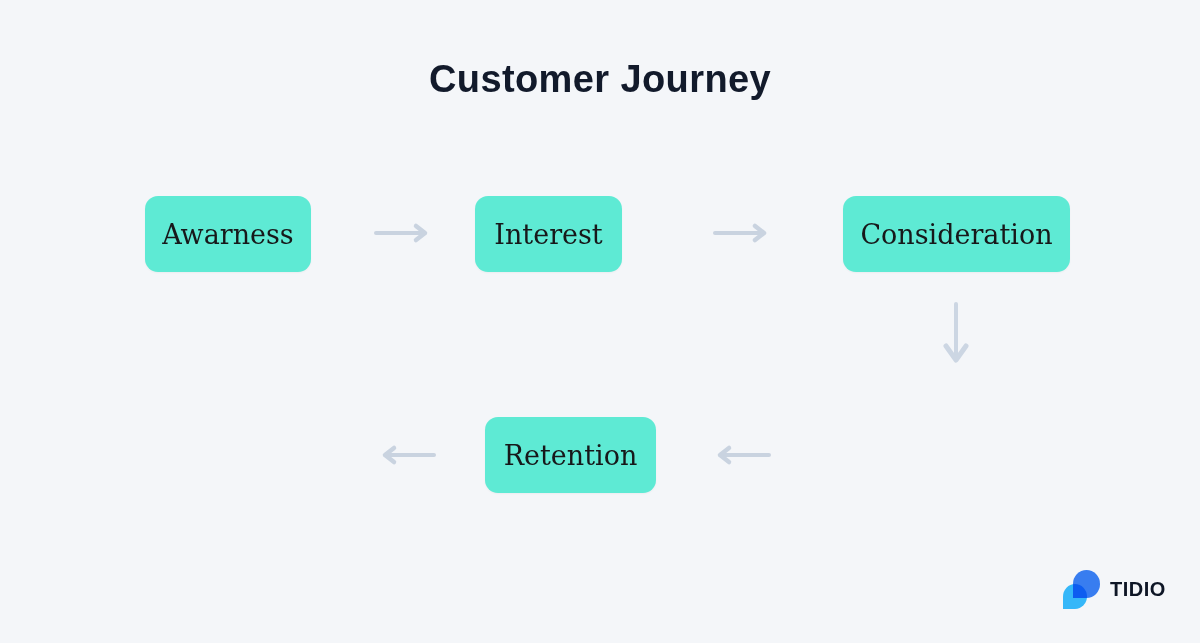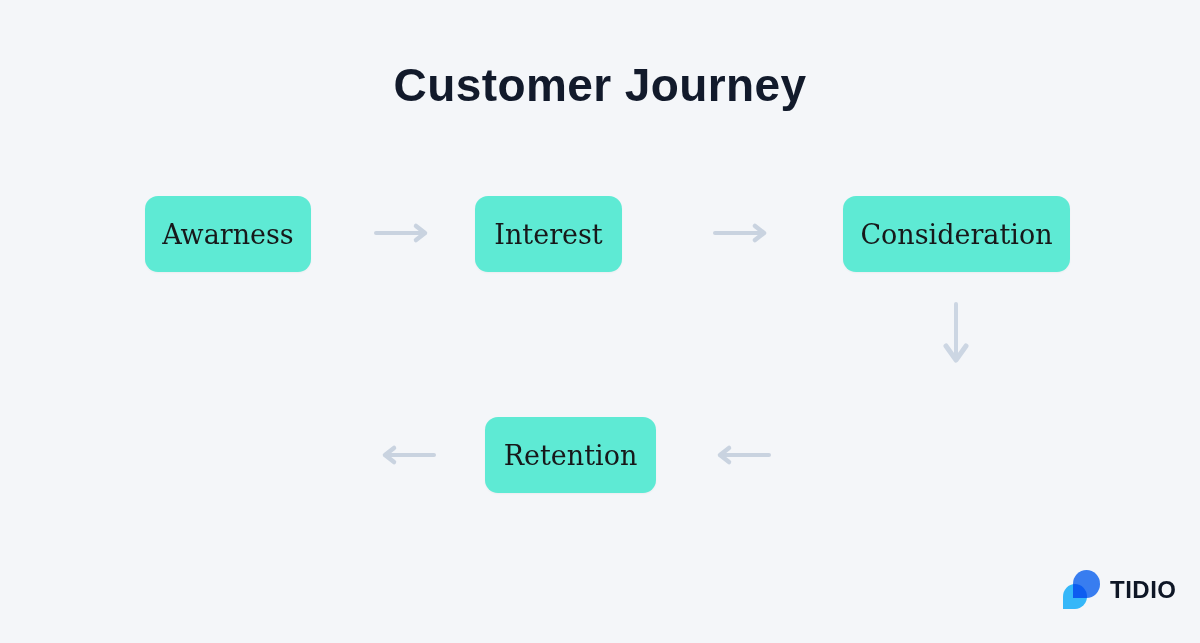--- a/index.html
+++ b/index.html
@@ -10,21 +10,21 @@
     background: #f4f6f9;
     overflow: hidden;
     font-family: "Liberation Sans", sans-serif;
   }
   .title {
     position: absolute;
     top: 58px;
     left: 0;
     width: 100%;
     text-align: center;
-    font-size: 46px;
+    font-size: 38px;
     font-weight: 800;
     letter-spacing: 0.4px;
     color: #121a2b;
   }
   .stage {
     position: absolute;
     height: 76px;
     background: #5eead4;
     border-radius: 13px;
     box-shadow: 0 1px 2px rgba(16,24,40,0.04);
@@ -75,21 +75,21 @@
     position: absolute;
     left: 10px;
     top: 0;
     width: 27px;
     height: 28px;
     background: #3a82f6;
     border-radius: 50% 50% 50% 0;
     mix-blend-mode: multiply;
   }
   .brand-name {
-    font-size: 24px;
+    font-size: 20px;
     font-weight: 700;
     letter-spacing: 0.5px;
     color: #0e1626;
   }
 </style>
 </head>
 <body>
 
 <div class="canvas">
 

